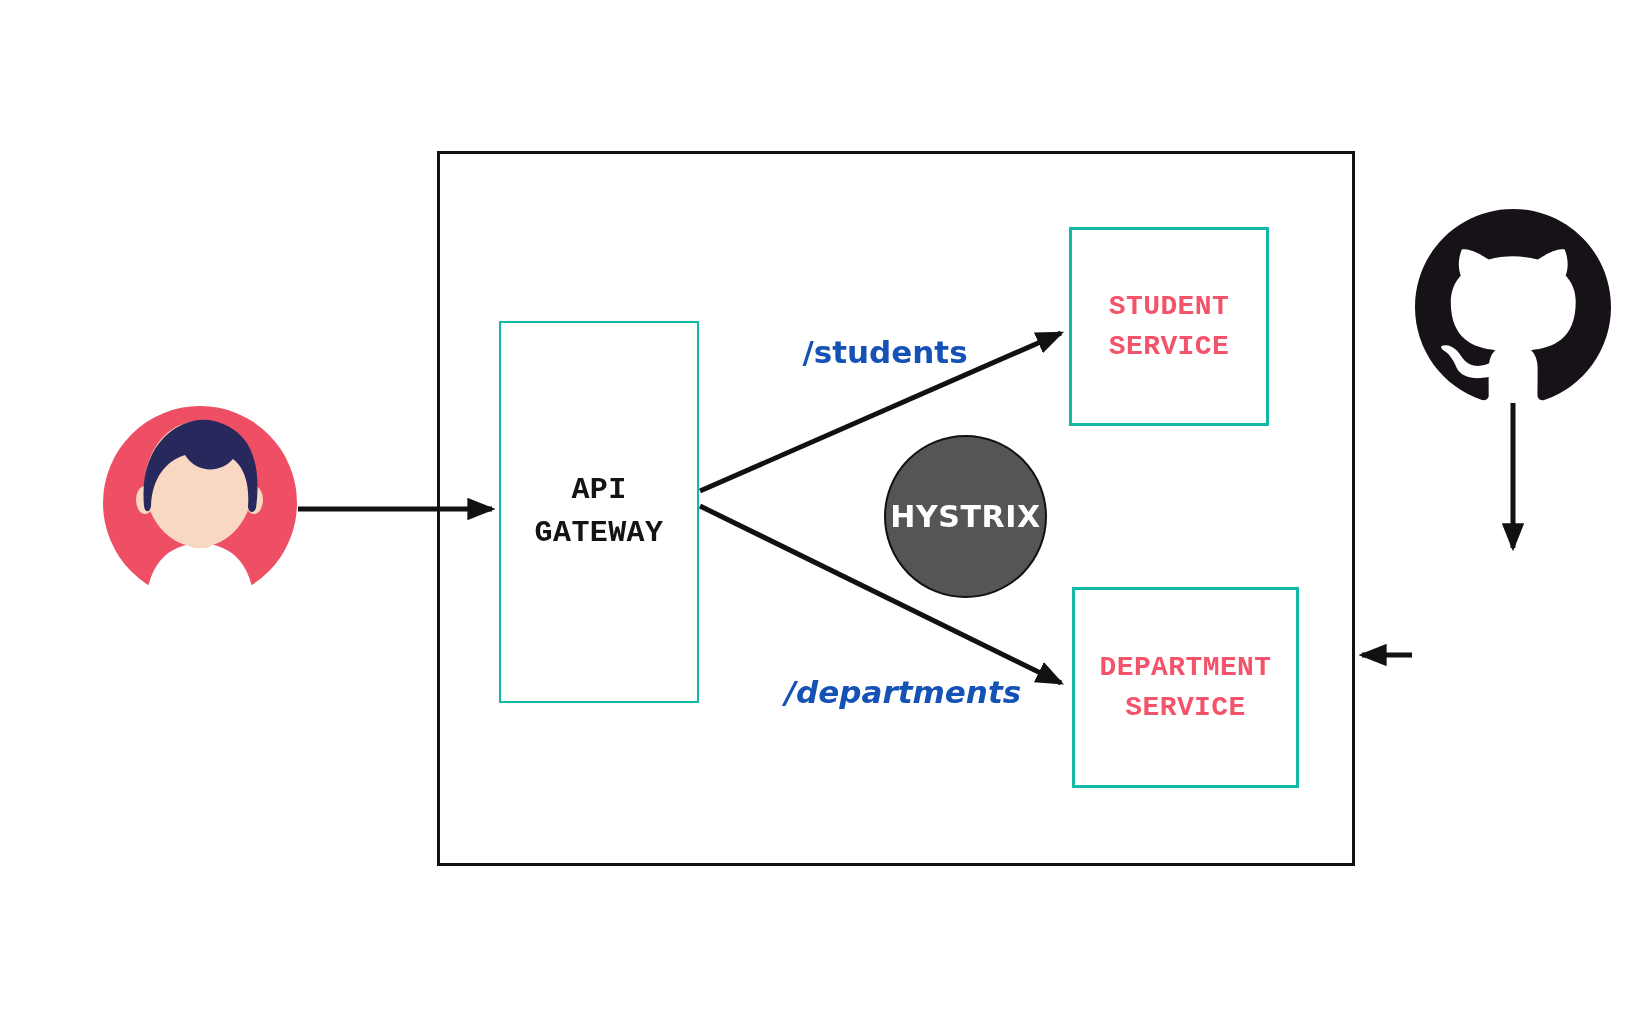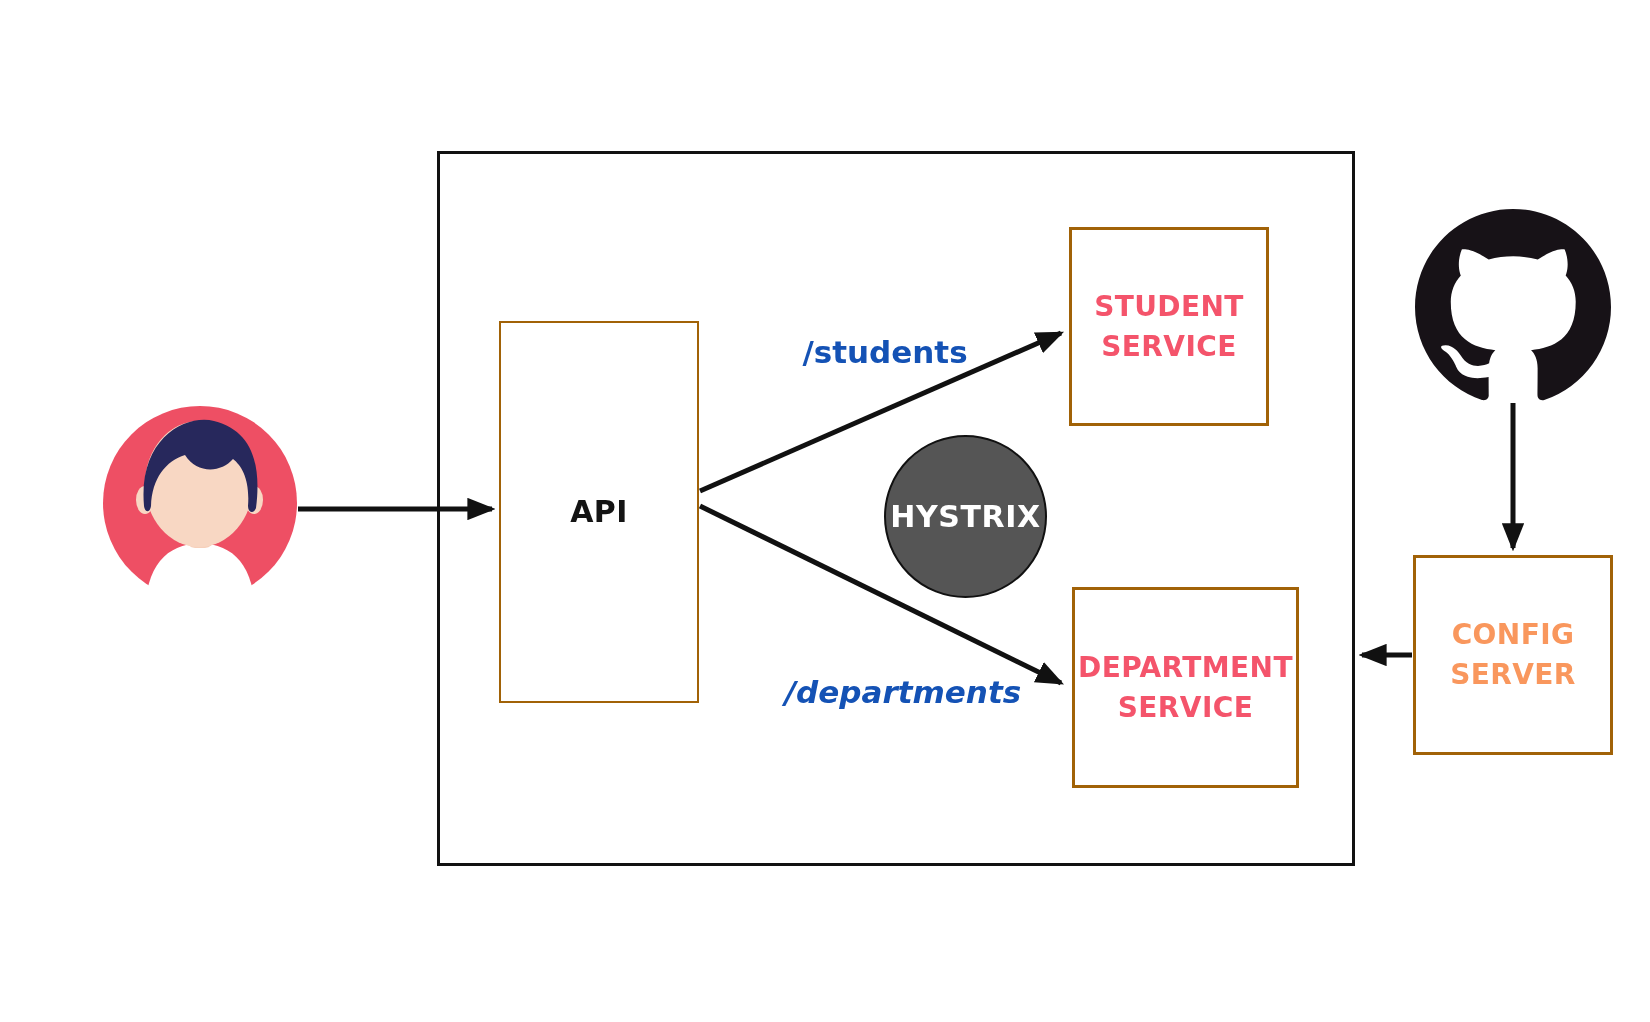--- a/index.html
+++ b/index.html
@@ -7,23 +7,24 @@
     position:relative;
     width:1650px;height:1022px;
     background:#ffffff;
     font-family:"DejaVu Sans", sans-serif;
     overflow:hidden;
   }
   .box{
     position:absolute;
     box-sizing:border-box;
     background:#ffffff;
-    border:3px solid #a16207;
+    border:3px solid #14b8a6;
     display:flex;align-items:center;justify-content:center;
     text-align:center;
+    font-family:Liberation Mono, monospace;
   }
   .node-label{
     font-weight:700;
     font-size:28px;
     line-height:1.42;
     letter-spacing:0.4px;
   }
   .node-label span{display:block;}
   .outer-box{
     position:absolute;
@@ -83,43 +84,38 @@
     <ellipse cx="154" cy="94" rx="9" ry="14" fill="#F8D7C3"></ellipse>
     <ellipse cx="99" cy="78" rx="54" ry="63" fill="#F8D7C3"></ellipse>
     <path d="M 44 100 C 38 32 86 8 114 15 C 150 24 162 55 156 102 C 154 108 148 107 148 100
              C 150 74 142 60 133 53 C 121 67 97 68 85 49 C 66 55 52 72 51 100
              C 50 107 45 107 44 100 Z" fill="#27285C"></path>
   </svg>
 
   <div class="box gateway-box">
     <div class="node-label">
       <span>API</span>
+      <span>GATEWAY</span>
     </div>
   </div>
 
   <div class="box student-box">
     <div class="node-label service-label">
       <span>STUDENT</span>
       <span>SERVICE</span>
     </div>
   </div>
 
   <div class="box department-box">
     <div class="node-label service-label">
       <span>DEPARTMENT</span>
       <span>SERVICE</span>
     </div>
   </div>
 
-  <div class="box config-box">
-    <div class="node-label config-label">
-      <span>CONFIG</span>
-      <span>SERVER</span>
-    </div>
-  </div>
 
   <div class="hystrix-circle">
     <div class="hystrix-label">HYSTRIX</div>
   </div>
 
   <svg class="github-svg" width="196" height="196" viewBox="0 0 16 16">
     <path fill="#171217" d="M8 0C3.58 0 0 3.58 0 8c0 3.54 2.29 6.53 5.47 7.59.4.07.55-.17.55-.38 0-.19-.01-.82-.01-1.49-2.01.37-2.53-.49-2.69-.94-.09-.23-.48-.94-.82-1.13-.28-.15-.68-.52-.01-.53.63-.01 1.08.58 1.23.82.72 1.21 1.87.87 2.33.66.07-.52.28-.87.51-1.07-1.78-.2-3.64-.89-3.64-3.95 0-.87.31-1.59.82-2.15-.08-.2-.36-1.02.08-2.12 0 0 .67-.21 2.2.82.64-.18 1.32-.27 2-.27.68 0 1.36.09 2 .27 1.53-1.04 2.2-.82 2.2-.82.44 1.1.16 1.92.08 2.12.51.56.82 1.27.82 2.15 0 3.07-1.87 3.75-3.65 3.95.29.25.54.73.54 1.48 0 1.07-.01 1.93-.01 2.2 0 .21.15.46.55.38A8.012 8.012 0 0 0 16 8c0-4.42-3.58-8-8-8z"></path>
   </svg>
 
   <svg class="edges-layer" width="1650" height="1022" viewBox="0 0 1650 1022">

